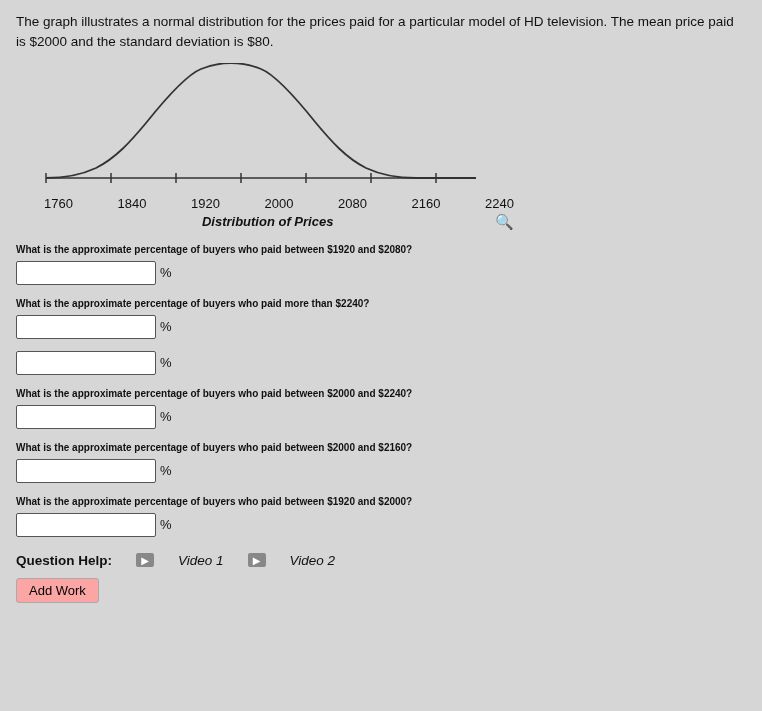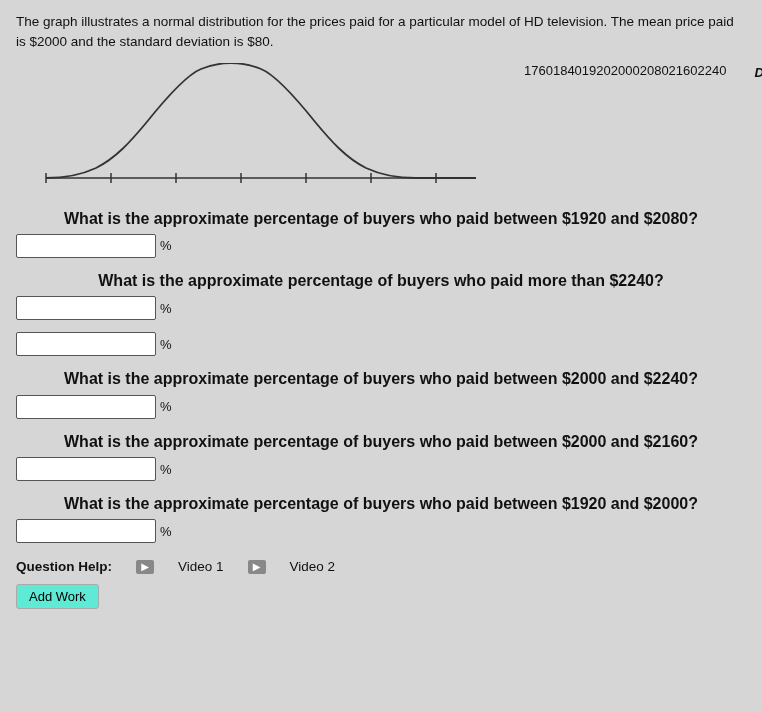--- a/index.html
+++ b/index.html
@@ -14,20 +14,21 @@
     }
     .description {
       font-size: 13.5px;
       line-height: 1.5;
       margin-bottom: 10px;
       max-width: 720px;
     }
     .graph-container {
       margin: 0 0 6px 0;
       display: flex;
+      flex-direction: column;
       align-items: flex-start;
       position: relative;
     }
     .graph-svg-wrap {
       width: 500px;
       margin-left: 10px;
     }
     .x-axis-labels {
       display: flex;
       justify-content: space-between;
@@ -52,25 +53,24 @@
     }
     .search-icon {
       font-size: 15px;
       margin-left: 4px;
       cursor: pointer;
     }
     .question-block {
       margin-top: 12px;
     }
     .question-text {
-      font-size: 16px;
+      font-size: 10px;
       font-weight: bold;
       margin-bottom: 4px;
       line-height: 1.4;
-      text-align: center;
     }
     .input-row {
       display: flex;
       align-items: center;
       gap: 4px;
     }
     .answer-input {
       width: 140px;
       height: 24px;
       border: 1px solid #555;
@@ -93,36 +93,37 @@
       font-weight: bold;
     }
     .video-link {
       display: inline-flex;
       align-items: center;
       gap: 3px;
       cursor: pointer;
       color: #111;
       text-decoration: none;
       font-size: 13.5px;
+      font-style: italic;
     }
     .video-icon {
       width: 18px;
       height: 14px;
       background: #888;
       border-radius: 2px;
       display: inline-flex;
       align-items: center;
       justify-content: center;
       color: #fff;
       font-size: 10px;
     }
     .add-work-btn {
       margin-top: 10px;
       padding: 4px 12px;
-      background: #5eead4;
+      background: #fca5a5;
       border: 1px solid #aaa;
       border-radius: 3px;
       font-size: 13px;
       cursor: pointer;
     }
   </style>
 </head>
 <body>
 
 <p class="description">The graph illustrates a normal distribution for the prices paid for a particular model of HD television. The mean price paid is $2000 and the standard deviation is $80.</p>

